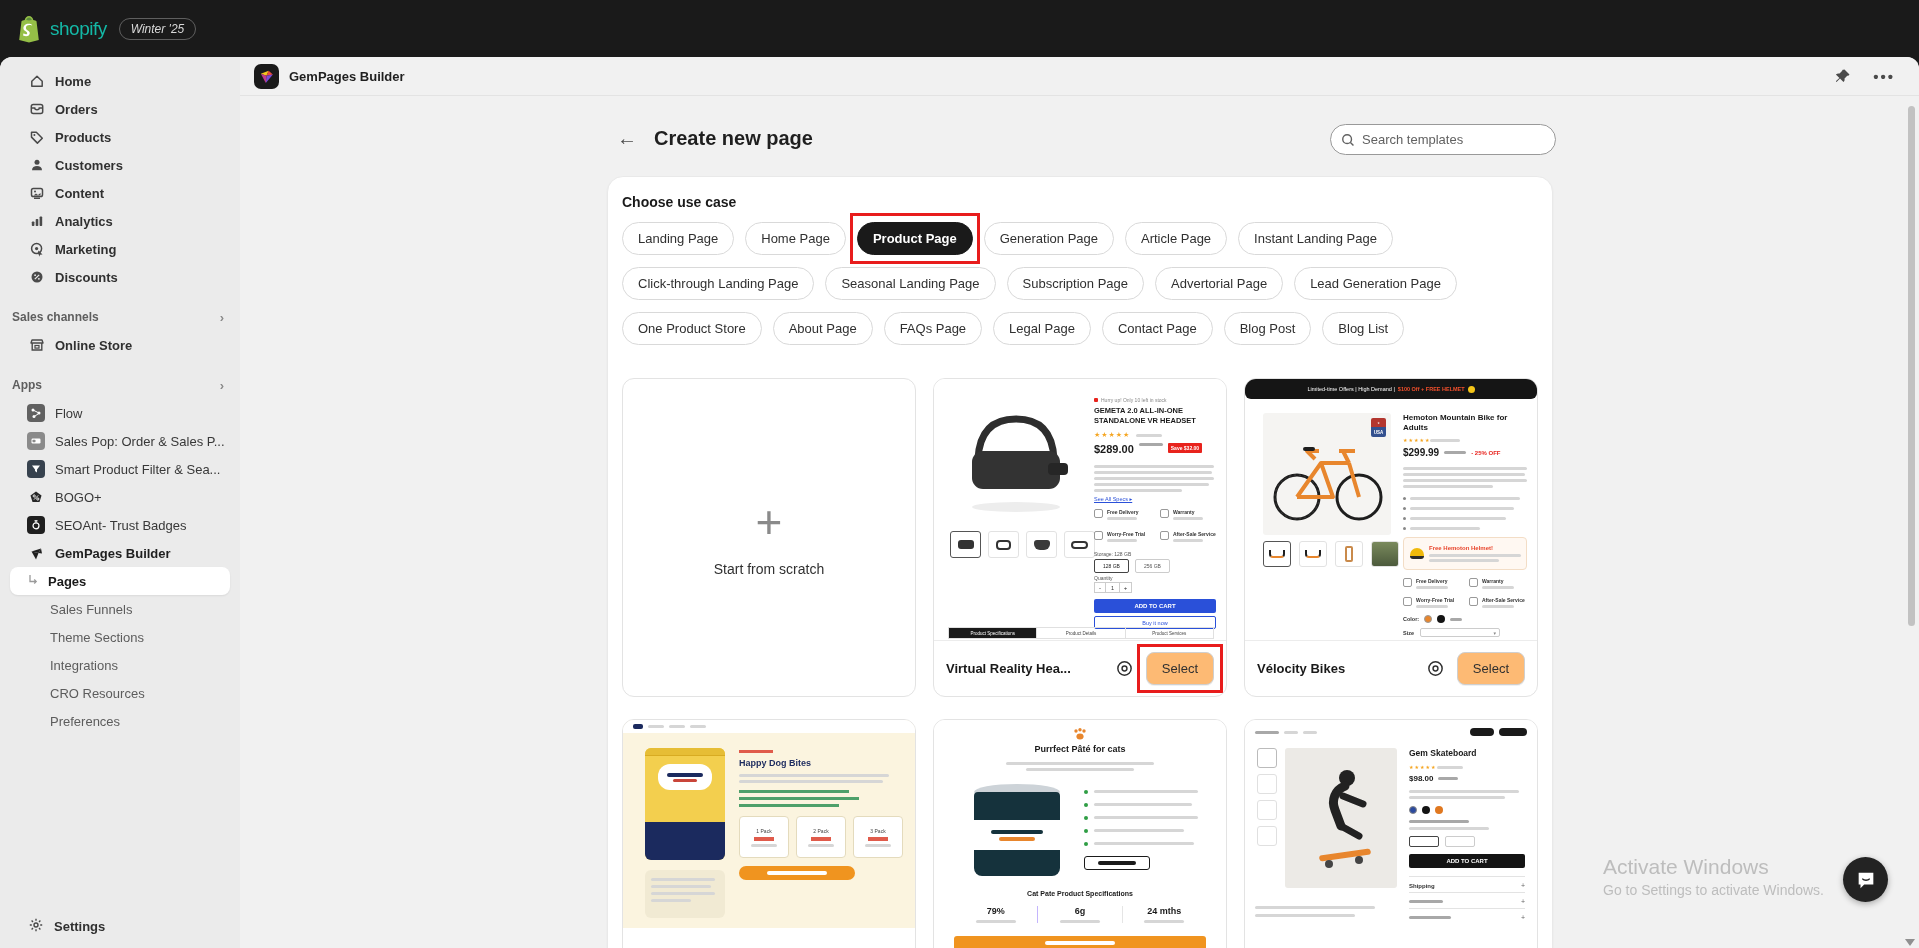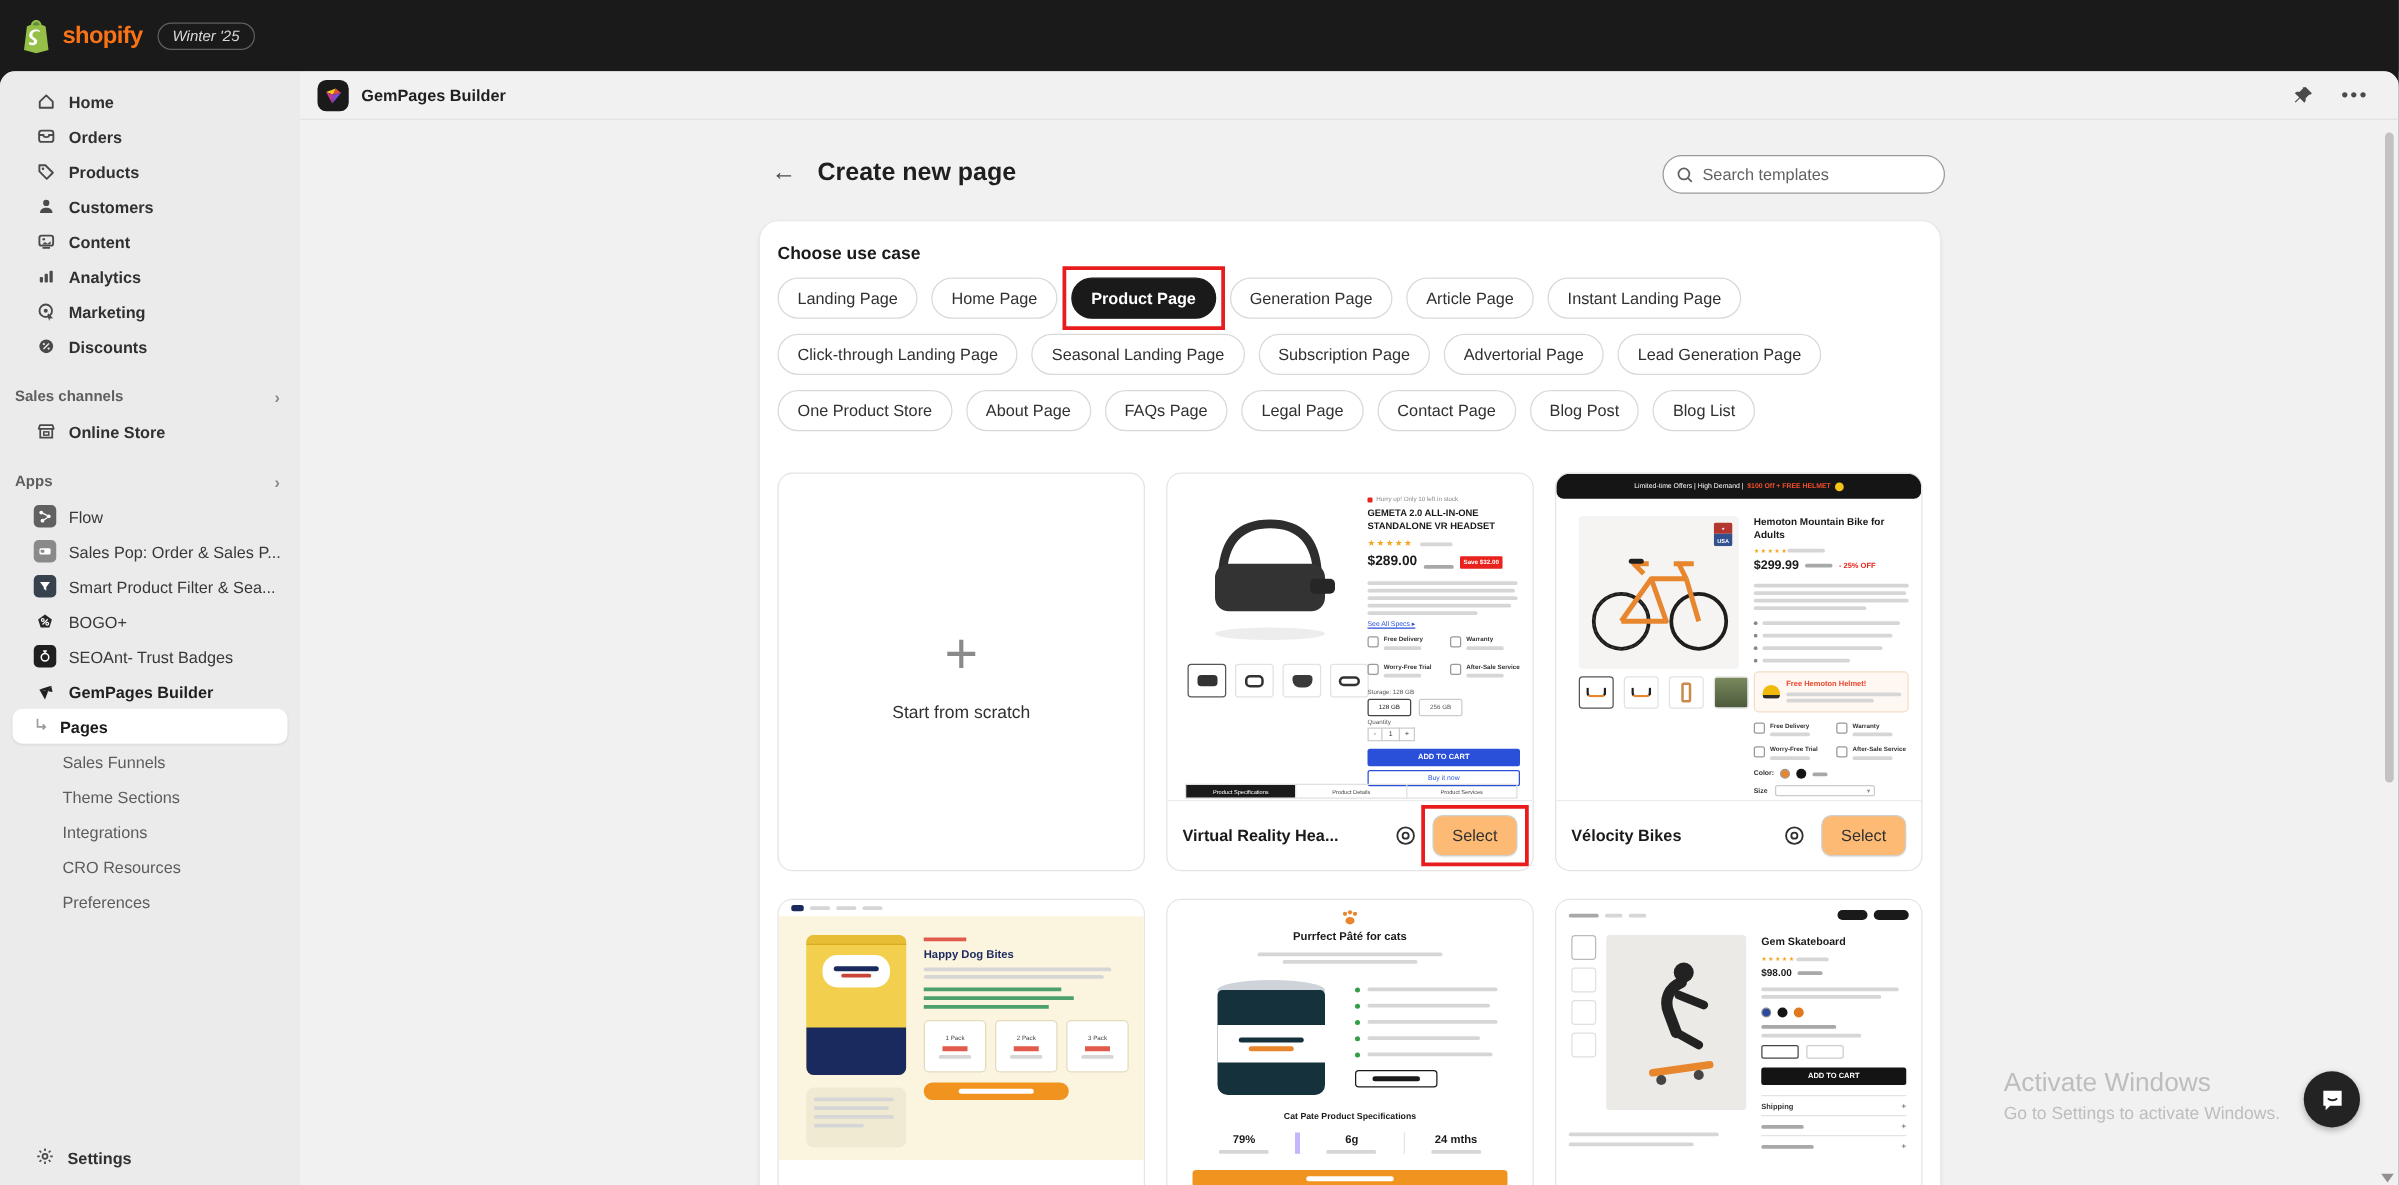--- a/index.html
+++ b/index.html
@@ -2,21 +2,21 @@
 <html><head>
 <meta charset="utf-8">
 <style>
   *{box-sizing:border-box;margin:0;padding:0}
   html,body{width:1919px;height:948px;overflow:hidden}
   body{font-family:"Liberation Sans",sans-serif;background:#1a1a1a;position:relative}
 
   
   .topbar{position:absolute;top:0;left:0;width:1919px;height:57px;background:#1a1a1a;display:flex;align-items:center}
   .brand{display:flex;align-items:center;gap:8px;margin-left:16px}
-  .brand-word{color:#f97316;font-size:19px;font-weight:bold;letter-spacing:-.5px}
+  .brand-word{color:#14b8a6;font-size:19px;font-weight:normal;letter-spacing:-.5px}
   .winter-badge{margin-left:12px;border:1px solid #5f5f5f;border-radius:12px;color:#d9d9d9;font-size:12px;font-style:italic;padding:3px 11px}
   .tsearch{position:absolute;left:645px;top:10px;width:634px;height:37px;background:#2e2e2e;border:1px solid #434343;border-radius:10px;display:flex;align-items:center;padding:0 8px 0 12px}
   .tsearch input{flex:1;background:transparent;border:none;outline:none;color:#e3e3e3;font-size:13px;margin-left:8px;font-family:inherit}
   .tsearch input::placeholder{color:#9a9a9a}
   .keycap{background:#4b4b4b;color:#d4d4d4;font-size:11px;border-radius:6px;padding:4px 8px;margin-left:6px}
   .top-right{position:absolute;right:26px;top:0;height:57px;display:flex;align-items:center;gap:16px}
   .avatar{width:30px;height:30px;border-radius:8px;background:#9b87f4;color:#fff;font-size:10px;font-weight:bold;display:flex;align-items:center;justify-content:center}
   .store-name{color:#f5f5f5;font-size:13px;font-weight:bold;margin-left:-6px}
 
   
@@ -389,21 +389,21 @@
                     <div style="width:17px;height:8px;border:2px solid #333;border-radius:5px"></div>
                   </div>
               </div>
               <div class="a" style="left:160px;top:18px;font-size:5px;color:#888;display:flex;align-items:center;gap:3px">
                   <span style="width:4px;height:4px;background:#e8231d;border-radius:1px;display:inline-block"></span>
                   <span>Hurry up! Only 10 left in stock</span>
                 </div>
               <div class="a" style="left:160px;top:27px;width:122px;font-size:7.5px;font-weight:bold;color:#1a1a1a;line-height:1.3">GEMETA 2.0 ALL-IN-ONE STANDALONE VR HEADSET</div>
               <div class="a" style="left:160px;top:52px;font-size:7px;color:#f5a623;letter-spacing:1px">★★★★★</div>
               <div class="sk" style="left:202px;top:55px;width:26px"></div>
-              <div class="a" style="left:160px;top:64px;display:flex;align-items:flex-end;gap:5px">
+              <div class="a" style="left:160px;top:64px;display:flex;align-items:flex-start;gap:5px">
                 <span style="font-size:11px;font-weight:bold;color:#1a1a1a">$289.00</span>
                 <span class="sk skd" style="position:static;width:24px"></span>
                 <span style="font-size:5px;font-weight:bold;color:#fff;background:#e8231d;padding:2px 3px;border-radius:1px">Save $32.00</span>
               </div>
               <div>
                 <div class="sk" style="left:160px;top:86px;width:120px"></div>
                 <div class="sk" style="left:160px;top:92px;width:118px"></div>
                 <div class="sk" style="left:160px;top:98px;width:120px"></div>
                 <div class="sk" style="left:160px;top:104px;width:115px"></div>
                 <div class="sk" style="left:160px;top:110px;width:88px"></div>
@@ -683,21 +683,21 @@
                 <div class="a" style="left:150px;top:109px;width:4px;height:4px;background:#2f9e44;border-radius:50%"></div>
                   <div class="sk" style="left:160px;top:109px;width:90px"></div>
                 <div class="a" style="left:150px;top:122px;width:4px;height:4px;background:#2f9e44;border-radius:50%"></div>
                   <div class="sk" style="left:160px;top:122px;width:100px"></div>
               </div>
               <div class="a" style="left:150px;top:136px;width:66px;height:14px;border:1px solid #1a1a1a;border-radius:3px;display:flex;align-items:center;justify-content:center">
                   <span style="width:38px;height:4px;background:#1a1a1a;border-radius:2px"></span>
                 </div>
               <div class="a" style="left:0;top:170px;width:292px;text-align:center;font-size:7px;font-weight:bold;color:#1a1a1a">Cat Pate Product Specifications</div>
               <div class="a" style="left:20px;top:186px;width:252px;display:flex">
-                <div style="flex:1;text-align:center;border-right:4px solid #c4b5fd">
+                <div style="flex:1;text-align:center;border-right:1px solid #c4b5fd">
                     <div style="font-size:9px;font-weight:bold;color:#1a1a1a">79%</div>
                     <div class="sk" style="position:static;width:40px;margin:4px auto 0"></div>
                   </div>
                 <div style="flex:1;text-align:center;border-right:1px solid #e5e5e5">
                     <div style="font-size:9px;font-weight:bold;color:#1a1a1a">6g</div>
                     <div class="sk" style="position:static;width:40px;margin:4px auto 0"></div>
                   </div>
                 <div style="flex:1;text-align:center">
                     <div style="font-size:9px;font-weight:bold;color:#1a1a1a">24 mths</div>
                     <div class="sk" style="position:static;width:40px;margin:4px auto 0"></div>

